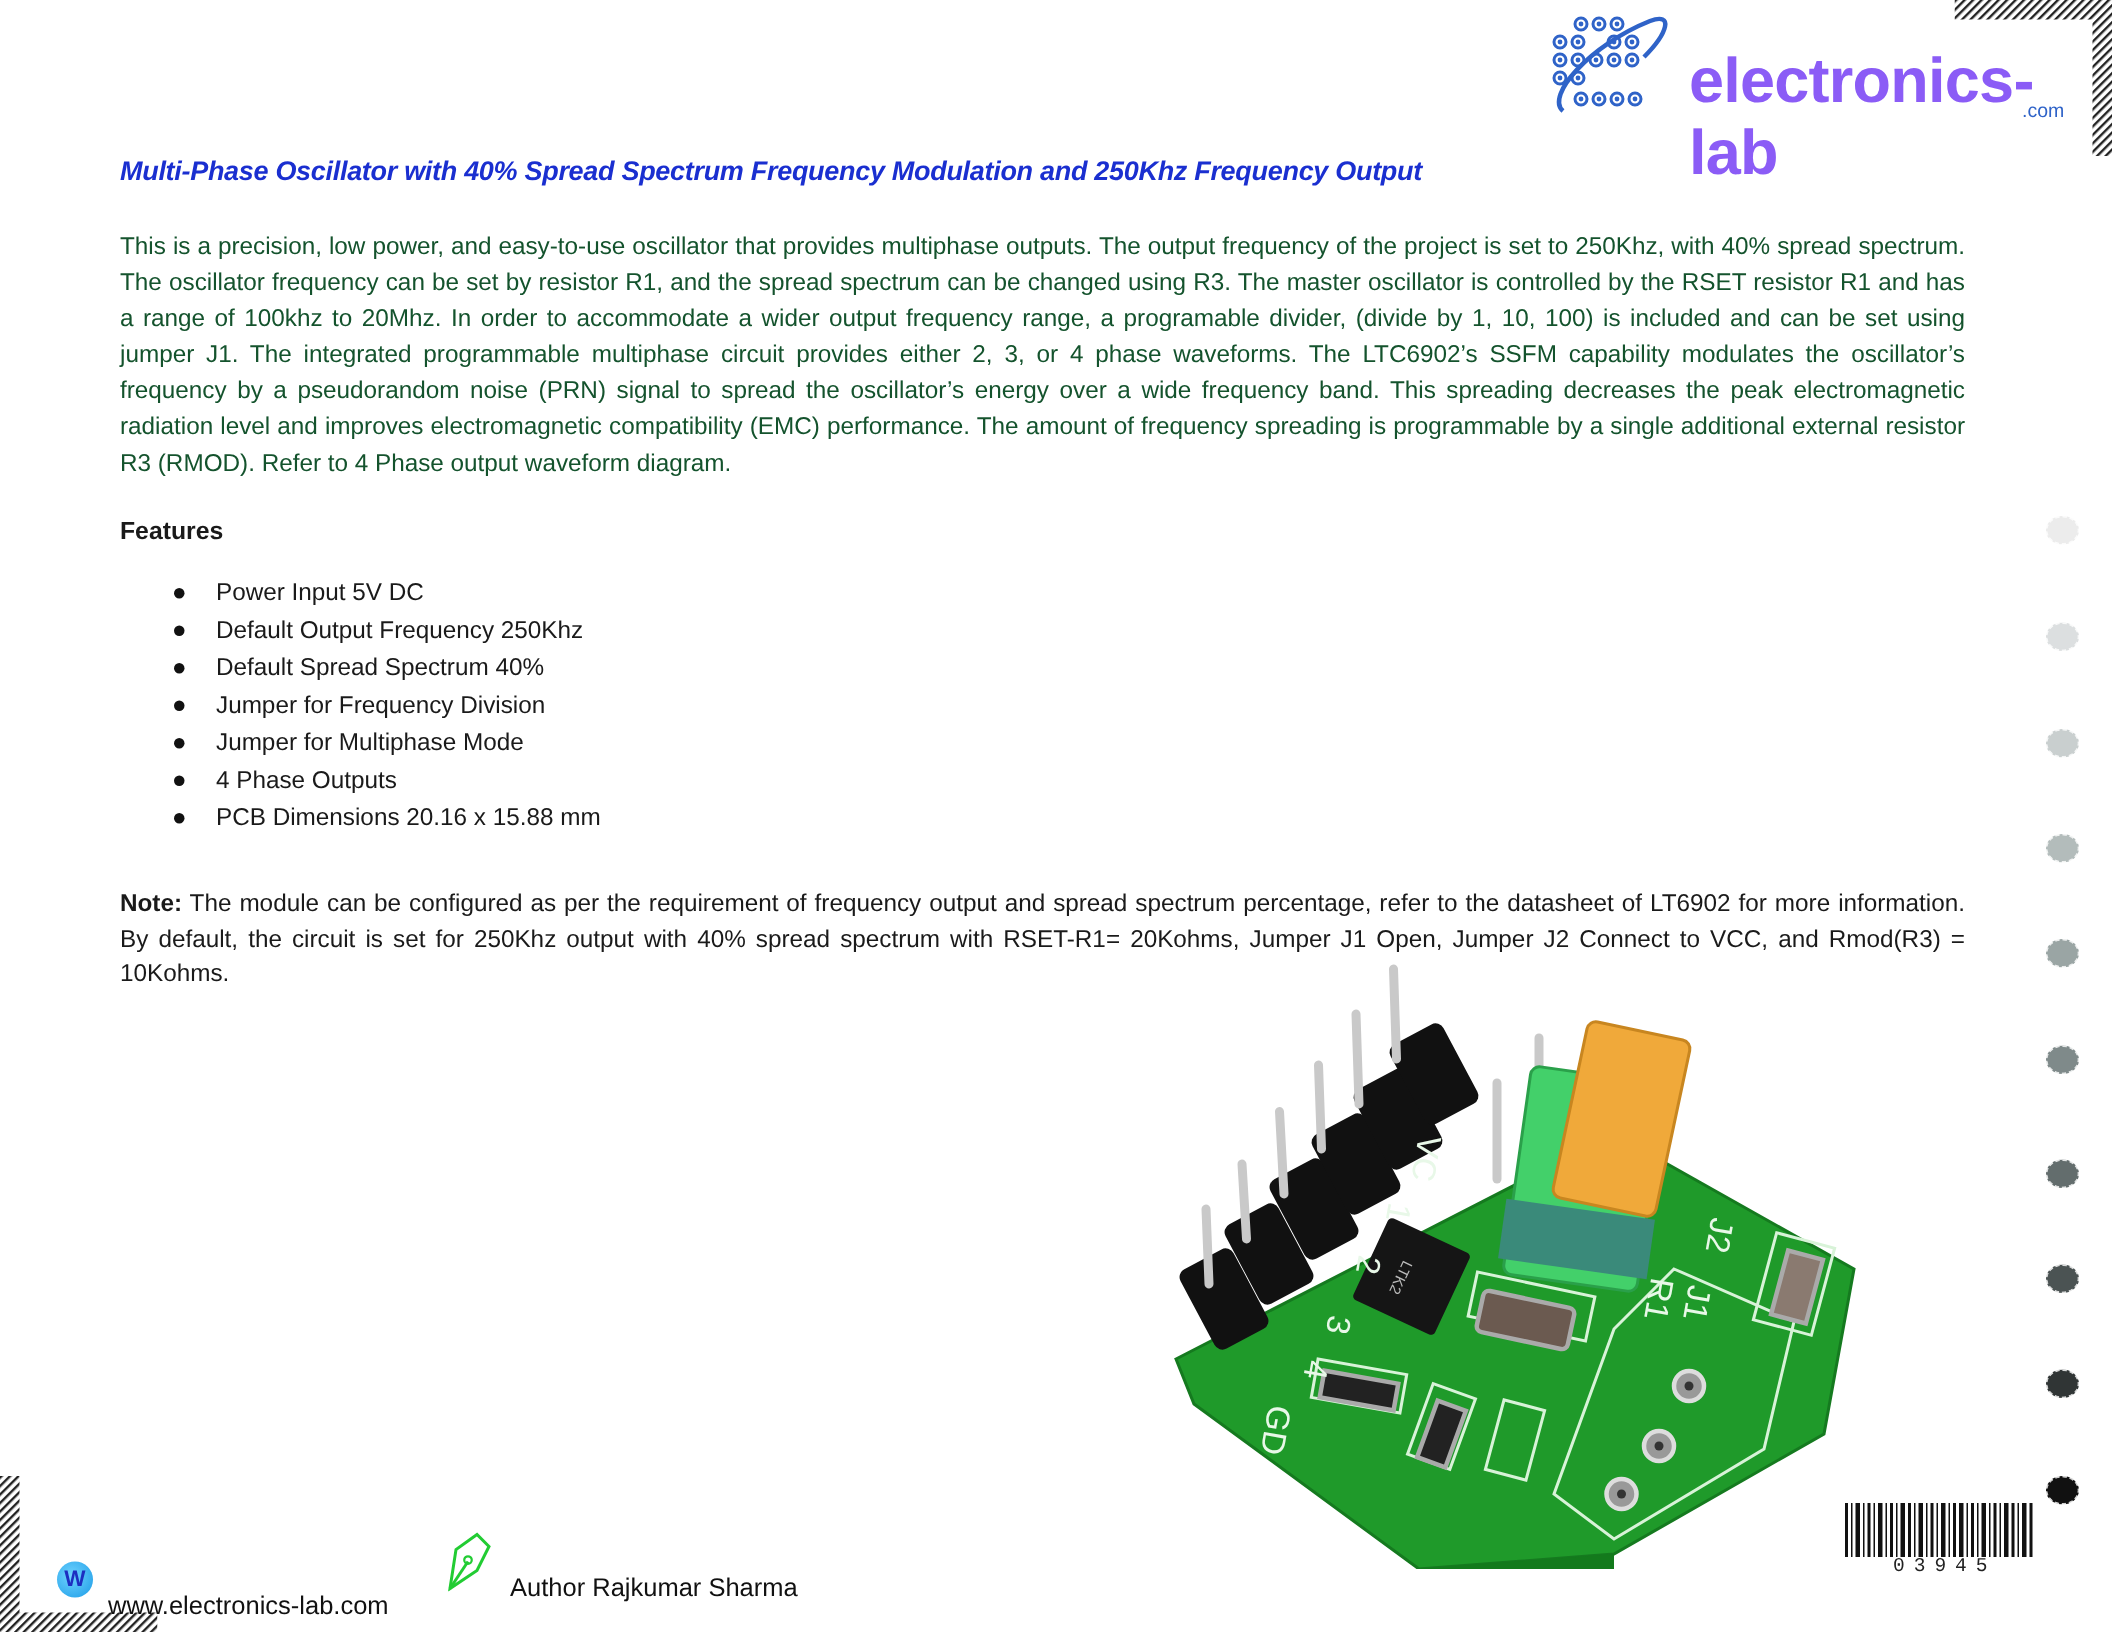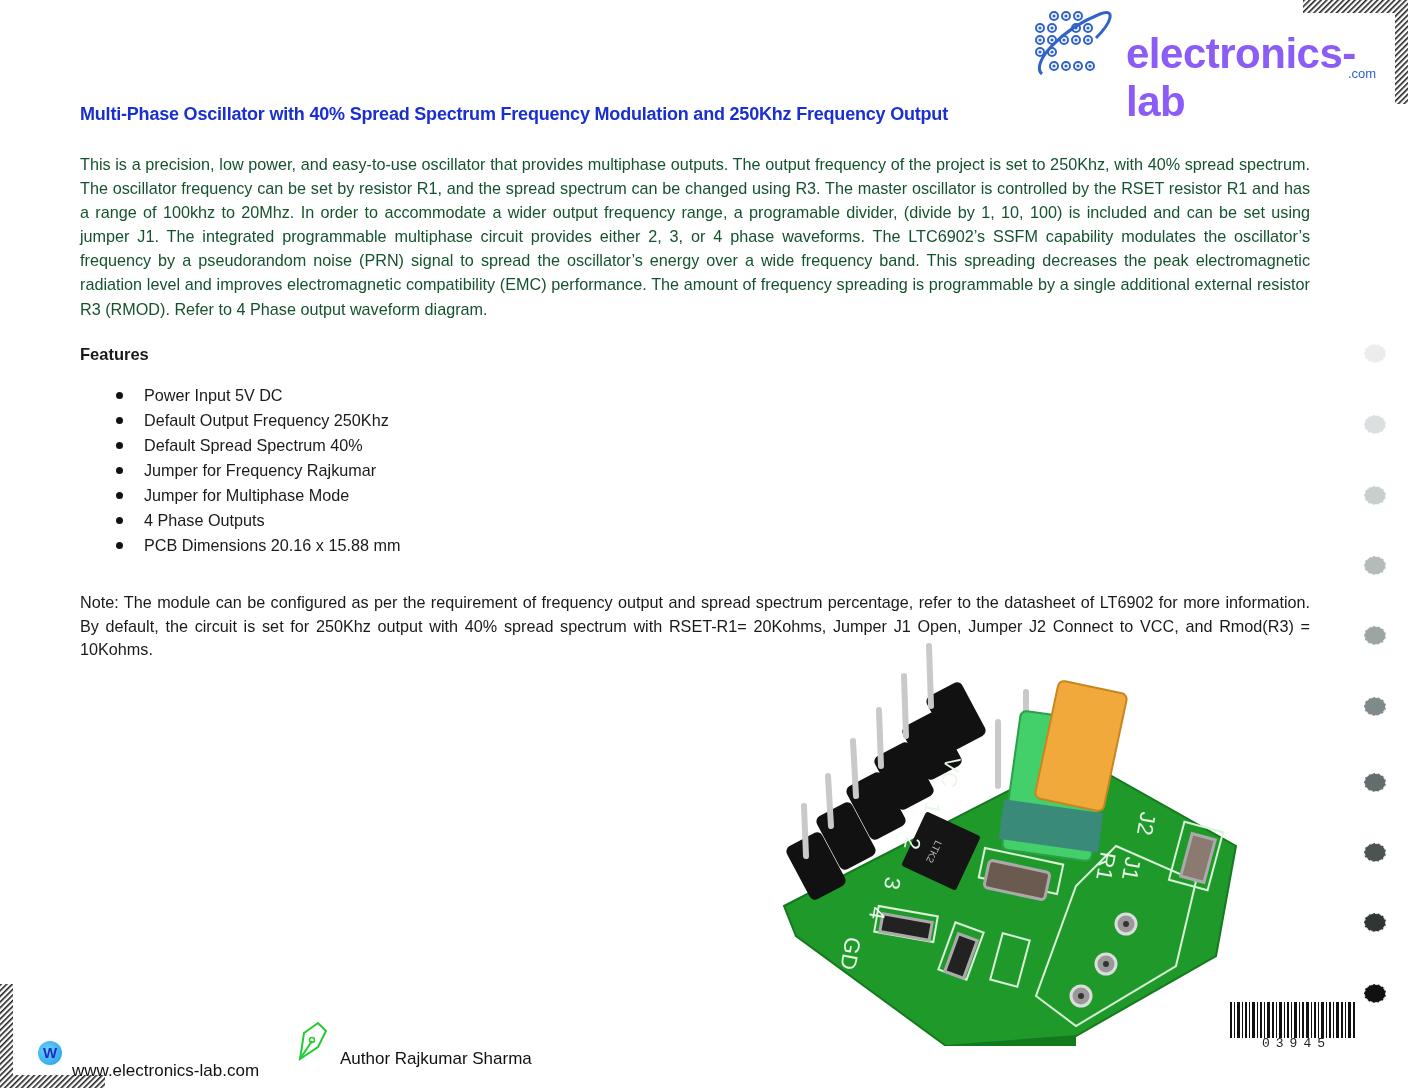--- a/index.html
+++ b/index.html
@@ -16,21 +16,21 @@
   .logo { position: absolute; left: 1030px; top: 8px; width: 300px; height: 80px; }
   .logo-text {
     position: absolute; left: 96px; top: 22px; font-family: "Liberation Sans", sans-serif;
     font-weight: bold; font-size: 42px; color: #8b5cf6; letter-spacing: -0.5px;
   }
   .logo-com {
     position: absolute; left: 318px; top: 58px; font-size: 13px; color: #2f63c8;
   }
   .title {
     position: absolute; left: 80px; top: 104px; font-size: 18px; font-weight: bold;
-    color: #1a2fd0; font-family: "Liberation Sans", sans-serif;
+    font-style: italic; color: #1a2fd0; font-family: "Liberation Sans", sans-serif;
     letter-spacing: -0.2px;
   }
   .body-text {
     position: absolute; left: 80px; top: 152px; width: 1230px;
     font-size: 16.2px; line-height: 24.1px; text-align: justify; color: #14532d;
     font-family: "Liberation Sans", sans-serif;
   }
   .features-head {
     position: absolute; left: 80px; top: 345px; font-size: 16.5px; font-weight: bold;
   }
@@ -41,21 +41,21 @@
     position: relative; height: 25px; line-height: 25px; font-size: 16.2px; padding-left: 64px;
   }
   .features-list li .bullet {
     position: absolute; left: 36px; top: 9px; width: 7px; height: 7px; border-radius: 50%;
     background: #111;
   }
   .note {
     position: absolute; left: 80px; top: 591px; width: 1230px;
     font-size: 16.2px; line-height: 23.5px; text-align: justify;
   }
-  .note b { font-weight: normal; }
+  .note b { font-weight: bold; }
   .dots { position: absolute; left: 1364px; top: 344px; }
   .dot {
     position: absolute; width: 20px; height: 17px; border-radius: 50%;
     border: 1px dashed rgba(255,255,255,0.8);
   }
   .pcb { position: absolute; left: 776px; top: 636px; width: 470px; height: 410px; }
   .footer-site {
     position: absolute; left: 38px; top: 1024px; display: flex; align-items: center; gap: 10px;
   }
   .w-icon {
@@ -137,21 +137,21 @@
 
 <div class="title">Multi-Phase Oscillator with 40% Spread Spectrum Frequency Modulation and 250Khz Frequency Output</div>
 
 <div class="body-text">This is a precision, low power, and easy-to-use oscillator that provides multiphase outputs. The output frequency of the project is set to 250Khz, with 40% spread spectrum. The oscillator frequency can be set by resistor R1, and the spread spectrum can be changed using R3. The master oscillator is controlled by the RSET resistor R1 and has a range of 100khz to 20Mhz. In order to accommodate a wider output frequency range, a programable divider, (divide by 1, 10, 100) is included and can be set using jumper J1.  The integrated programmable multiphase circuit provides either 2, 3, or 4 phase waveforms. The LTC6902’s SSFM capability modulates the oscillator’s frequency by a pseudorandom noise (PRN) signal to spread the oscillator’s energy over a wide frequency band. This spreading decreases the peak electromagnetic radiation level and improves electromagnetic compatibility (EMC) performance. The amount of frequency spreading is programmable by a single additional external resistor R3 (RMOD). Refer to 4 Phase output waveform diagram.</div>
 
 <div class="features-head">Features</div>
 <ul class="features-list">
   <li><span class="bullet"></span><span>Power Input 5V DC</span></li>
   <li><span class="bullet"></span><span>Default Output Frequency 250Khz</span></li>
   <li><span class="bullet"></span><span>Default Spread Spectrum 40%</span></li>
-  <li><span class="bullet"></span><span>Jumper for Frequency Rajkumar</span></li>
+  <li><span class="bullet"></span><span>Jumper for Frequency Division</span></li>
   <li><span class="bullet"></span><span>Jumper for Multiphase Mode</span></li>
   <li><span class="bullet"></span><span>4 Phase Outputs</span></li>
   <li><span class="bullet"></span><span>PCB Dimensions 20.16  x 15.88 mm</span></li>
 </ul>
 
 <div class="note"><b>Note:</b><span> The module can be configured as per the requirement of frequency output and spread spectrum percentage, refer to the datasheet of LT6902 for more information. By default, the circuit is set for 250Khz output with 40% spread spectrum with RSET-R1= 20Kohms, Jumper J1 Open, Jumper J2 Connect to VCC, and Rmod(R3) = 10Kohms.</span></div>
 
 <div class="dots">
   <div class="dot" style="top:0px;background:#ececec"></div>
   <div class="dot" style="top:71px;background:#dcdfe0"></div>

